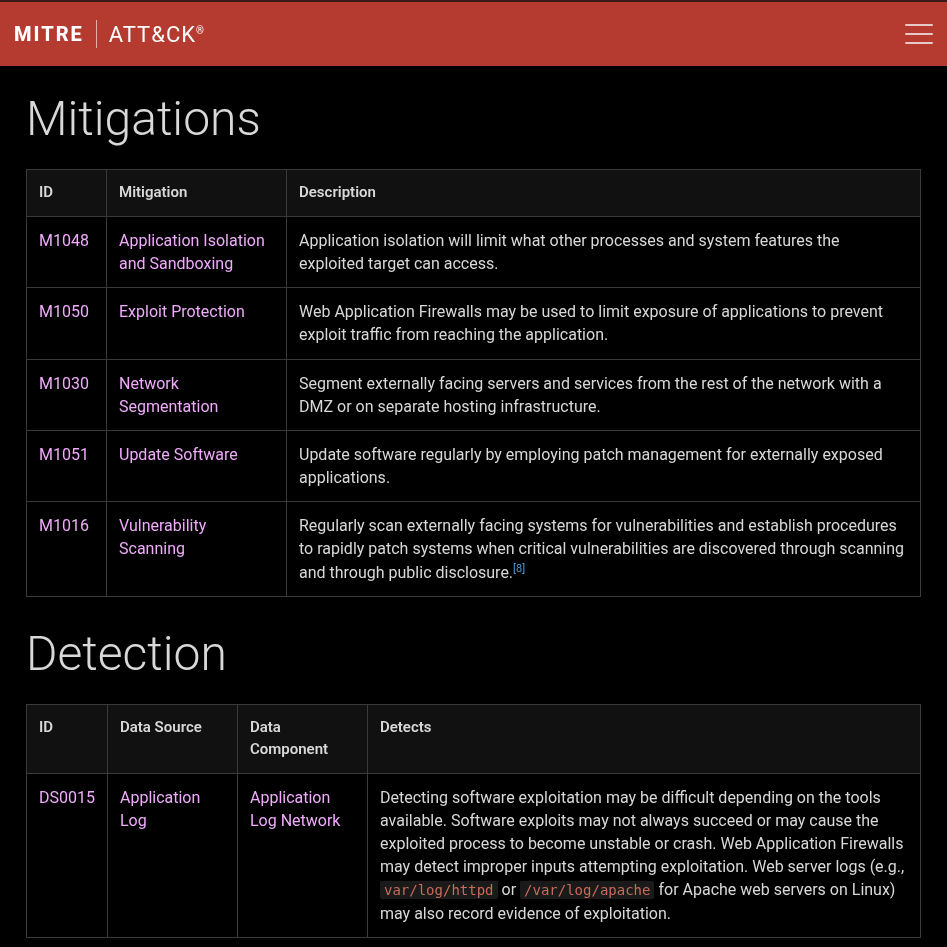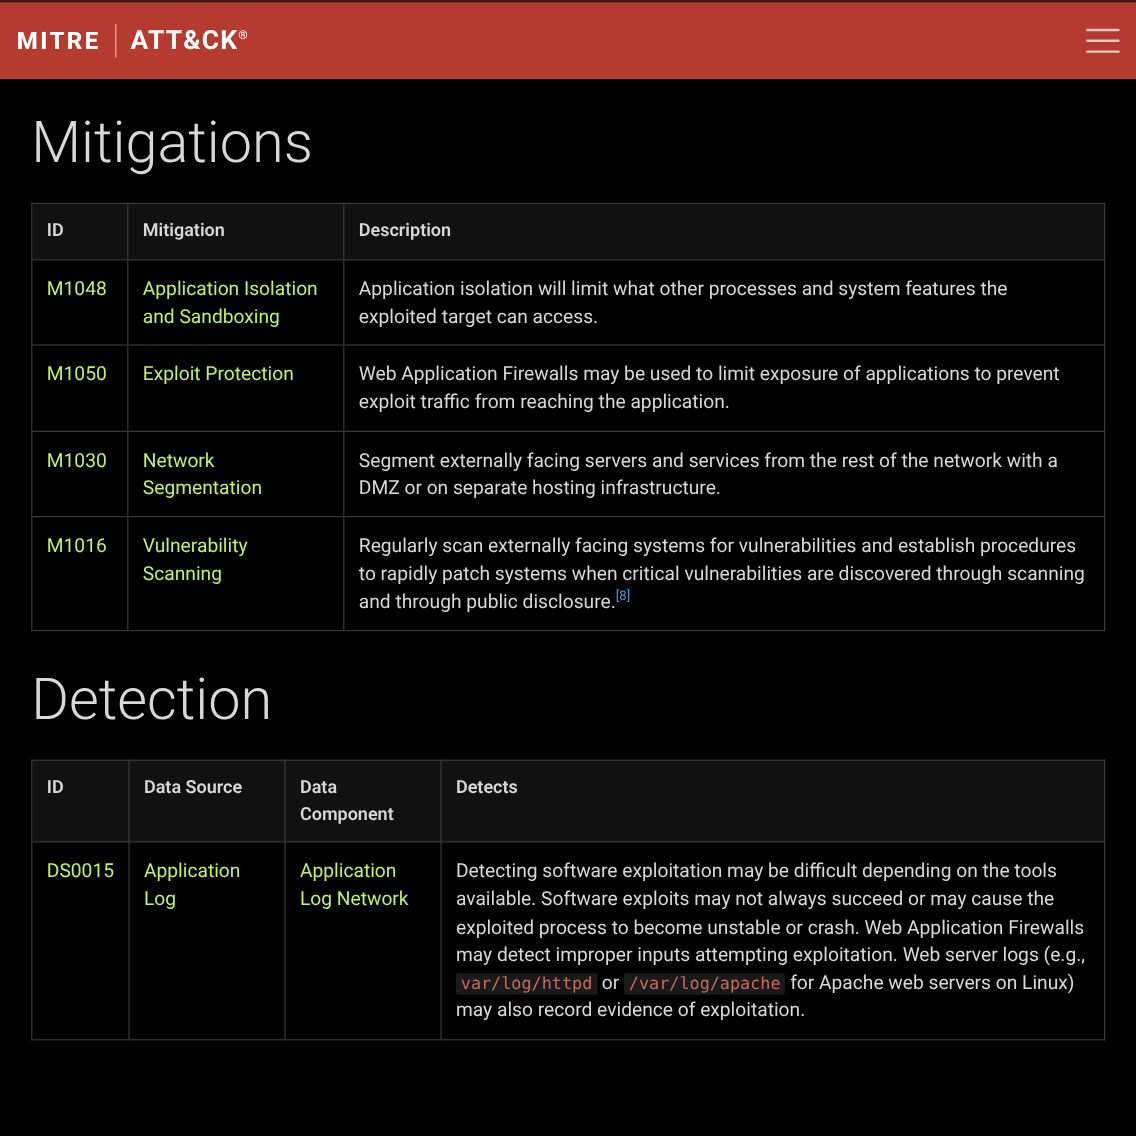--- a/index.html
+++ b/index.html
@@ -33,21 +33,21 @@
   }
   .logo-sep {
     width: 1px;
     height: 28px;
     background: rgba(255,255,255,0.6);
     margin: 0 6px;
   }
   .logo-attack {
     font-size: 22px;
     letter-spacing: 1px;
-    font-weight: 700;
+    font-weight: 400;
   }
   .logo-reg {
     font-size: 10px;
     vertical-align: super;
   }
   .hamburger {
     width: 28px;
     height: 20px;
     display: flex;
     flex-direction: column;
@@ -84,21 +84,21 @@
   }
   th {
     background: #111;
     color: #d8d8d8;
     font-weight: 600;
     font-size: 15px;
     margin-top: 32px;
   }
   td { font-size: 16px; }
   a.link {
-    color: #bef264;
+    color: #f0abfc;
     text-decoration: none;
   }
   .sup {
     color: #4a9cd6;
     font-size: 11px;
     vertical-align: super;
     text-decoration: none;
   }
   code.inline {
     background: #1a1a1a;
@@ -153,20 +153,25 @@
         <td><a class="link">M1050</a></td>
         <td><a class="link">Exploit Protection</a></td>
         <td>Web Application Firewalls may be used to limit exposure of applications to prevent exploit traffic from reaching the application.</td>
       </tr>
       <tr>
         <td><a class="link">M1030</a></td>
         <td><a class="link">Network Segmentation</a></td>
         <td>Segment externally facing servers and services from the rest of the network with a DMZ or on separate hosting infrastructure.</td>
       </tr>
       <tr>
+        <td><a class="link">M1051</a></td>
+        <td><a class="link">Update Software</a></td>
+        <td>Update software regularly by employing patch management for externally exposed applications.</td>
+      </tr>
+      <tr>
         <td><a class="link">M1016</a></td>
         <td><a class="link">Vulnerability Scanning</a></td>
         <td>
           <span>Regularly scan externally facing systems for vulnerabilities and establish procedures to rapidly patch systems when critical vulnerabilities are discovered through scanning and through public disclosure.</span><a class="sup">[8]</a>
         </td>
       </tr>
     </tbody>
   </table>
 
   <h2 class="section">Detection</h2>

